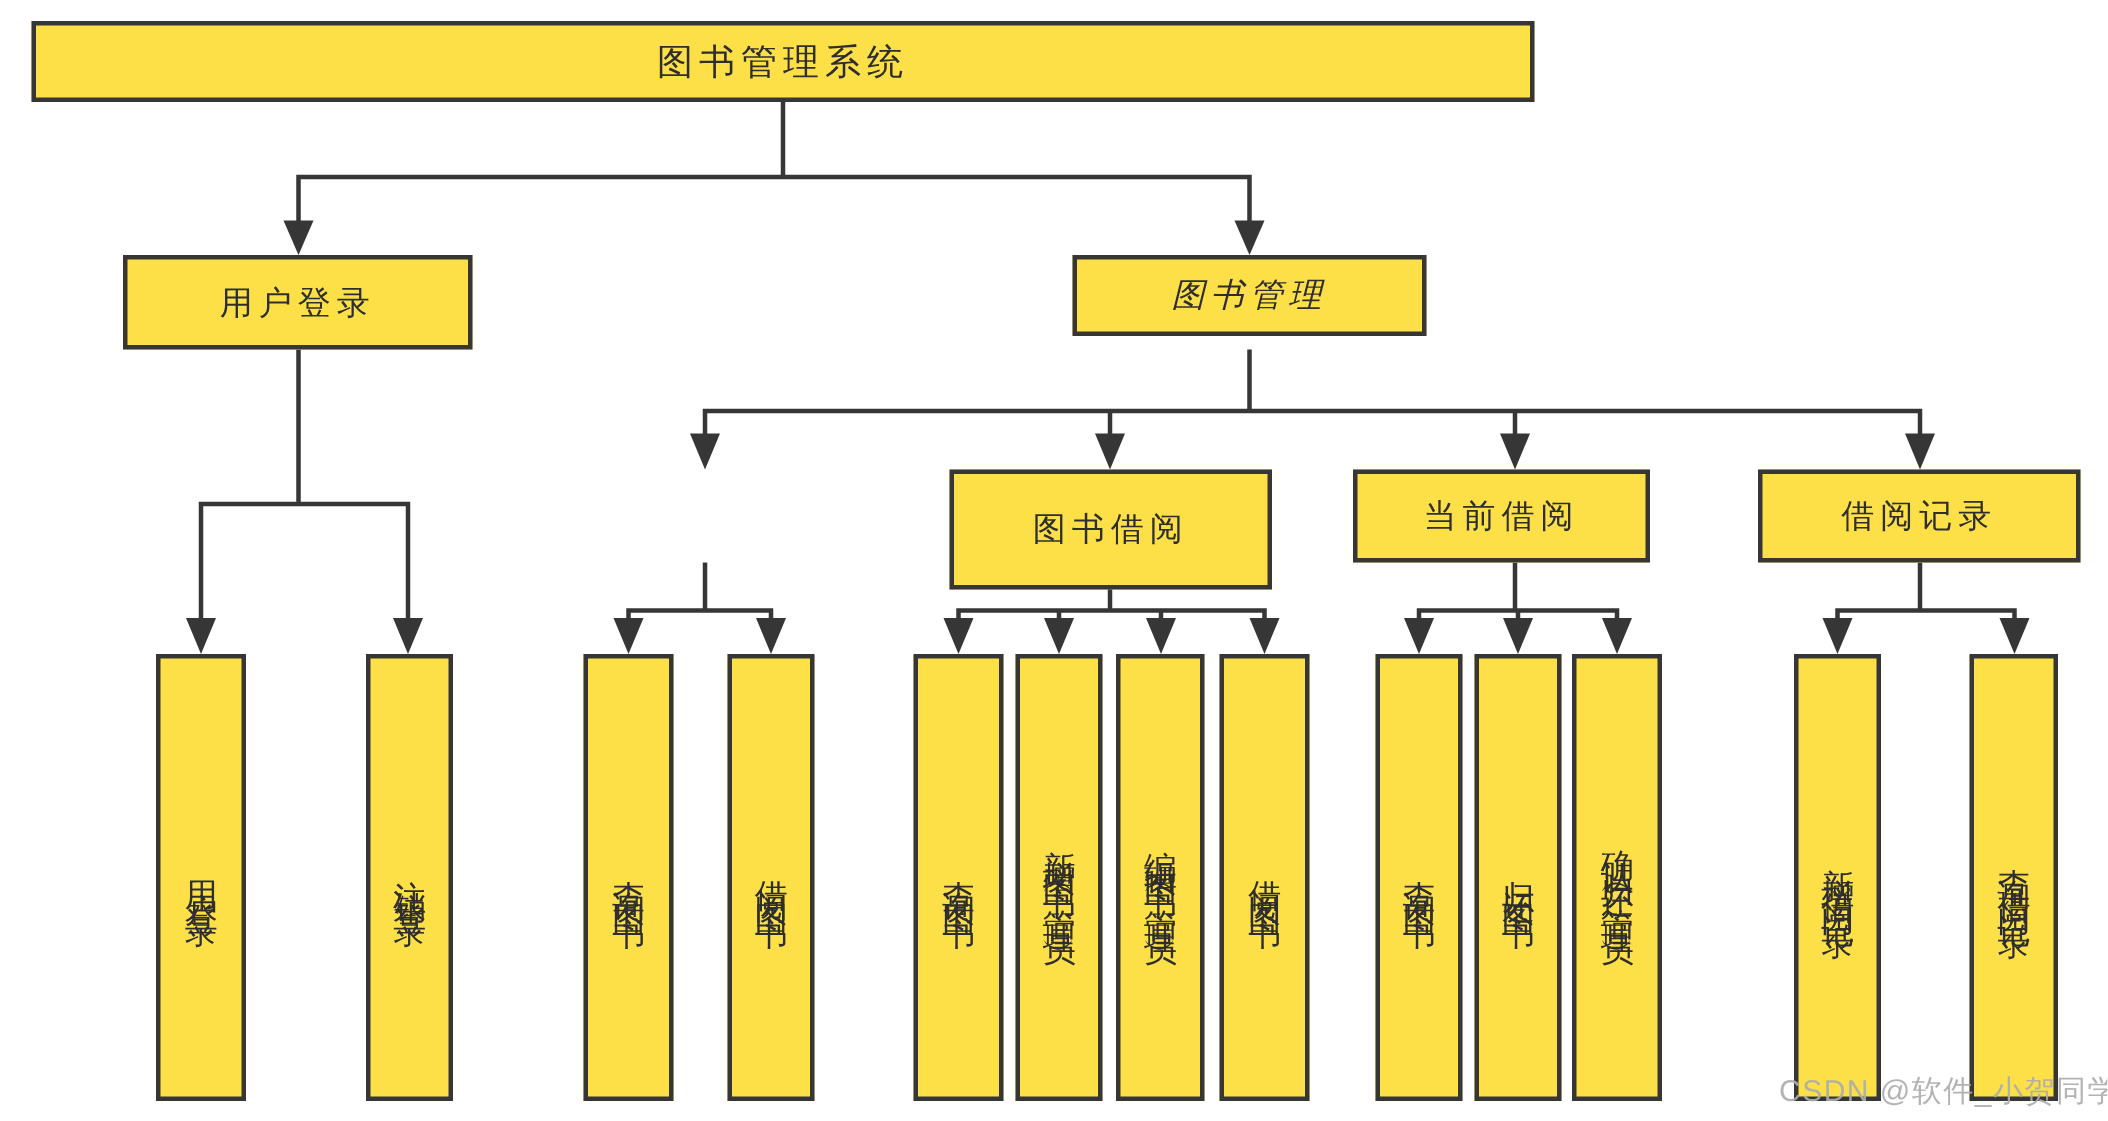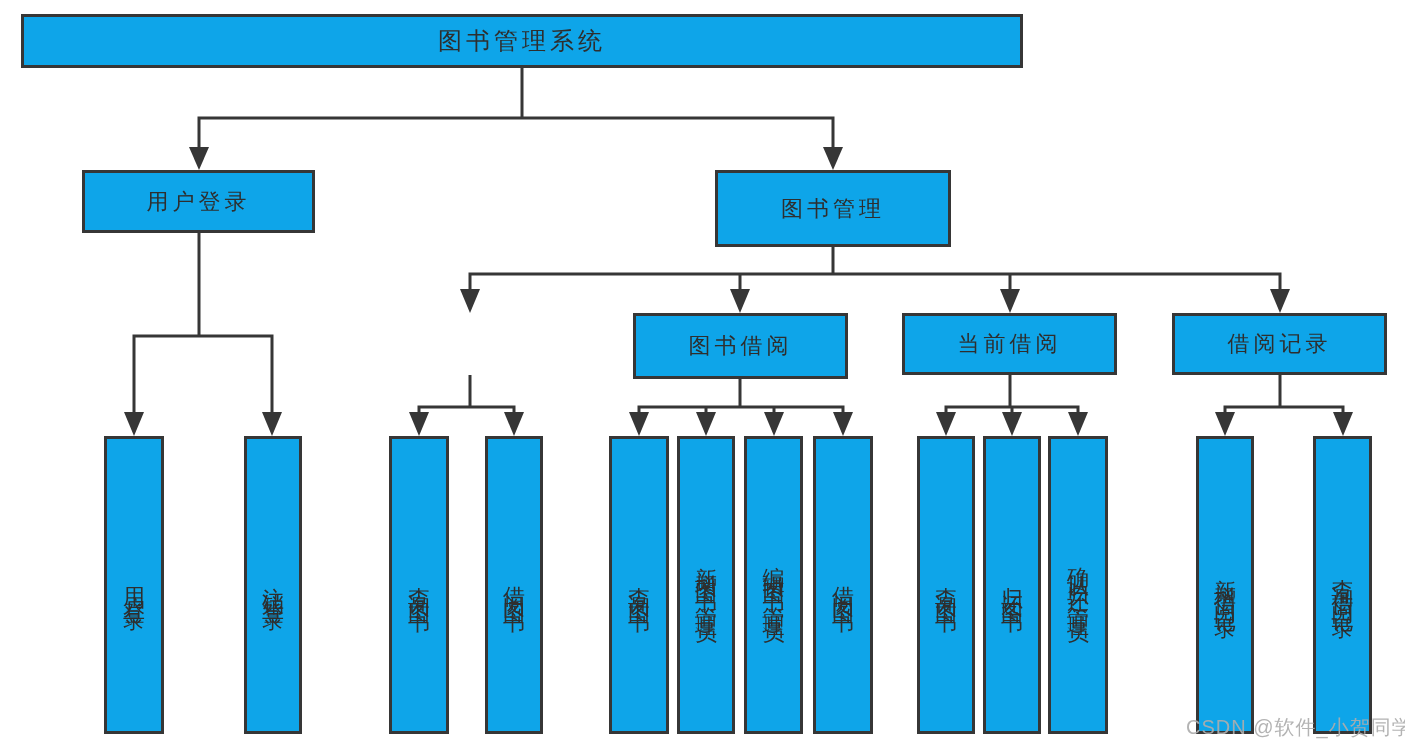--- a/index.html
+++ b/index.html
@@ -15,21 +15,21 @@
   .connectors {
     position: absolute;
     left: 0; top: 0;
     width: 1405px; height: 747px;
     z-index: 0;
   }
   .node {
     position: absolute;
     box-sizing: border-box;
     border: 3px solid #363636;
-    background: #0ea5e9;
+    background: #fde047;
     display: flex;
     align-items: center;
     justify-content: center;
     z-index: 1;
     text-align: right;
   }
   .h-label {
     font-size: 22px;
     letter-spacing: 4px;
     white-space: nowrap;
@@ -41,24 +41,24 @@
   .leaf {
     writing-mode: vertical-rl;
     text-orientation: mixed;
     font-size: 22px;
     letter-spacing: 8px;
     line-height: 1.1;
   }
   
   .n-root   { left: 21px;   top: 14px;  width: 1002px; height: 54px; }
   .n-login  { left: 82px;   top: 170px; width: 233px;  height: 63px; }
-  .n-mgmt   { left: 715px;  top: 170px; width: 236px;  height: 77px; }
+  .n-mgmt   { left: 715px;  top: 170px; width: 236px;  height: 54px; font-style: italic; }
   .n-l3a    { left: 363px;  top: 313px; width: 215px;  height: 62px; }
-  .n-l3b    { left: 633px;  top: 313px; width: 215px;  height: 66px; }
-  .n-l3c    { left: 902px;  top: 313px; width: 215px;  height: 62px; }
+  .n-l3b    { left: 633px;  top: 313px; width: 215px;  height: 80px; }
+  .n-l3c    { left: 902px;  top: 313px; width: 198px;  height: 62px; }
   .n-l3d    { left: 1172px; top: 313px; width: 215px;  height: 62px; }
   .lf       { top: 436px; height: 298px; }
   .lf0  { left: 104px;  width: 60px; }
   .lf1  { left: 244px;  width: 58px; }
   .lf2  { left: 389px;  width: 60px; }
   .lf3  { left: 485px;  width: 58px; }
   .lf4  { left: 609px;  width: 60px; }
   .lf5  { left: 677px;  width: 58px; }
   .lf6  { left: 744px;  width: 59px; }
   .lf7  { left: 813px;  width: 60px; }

